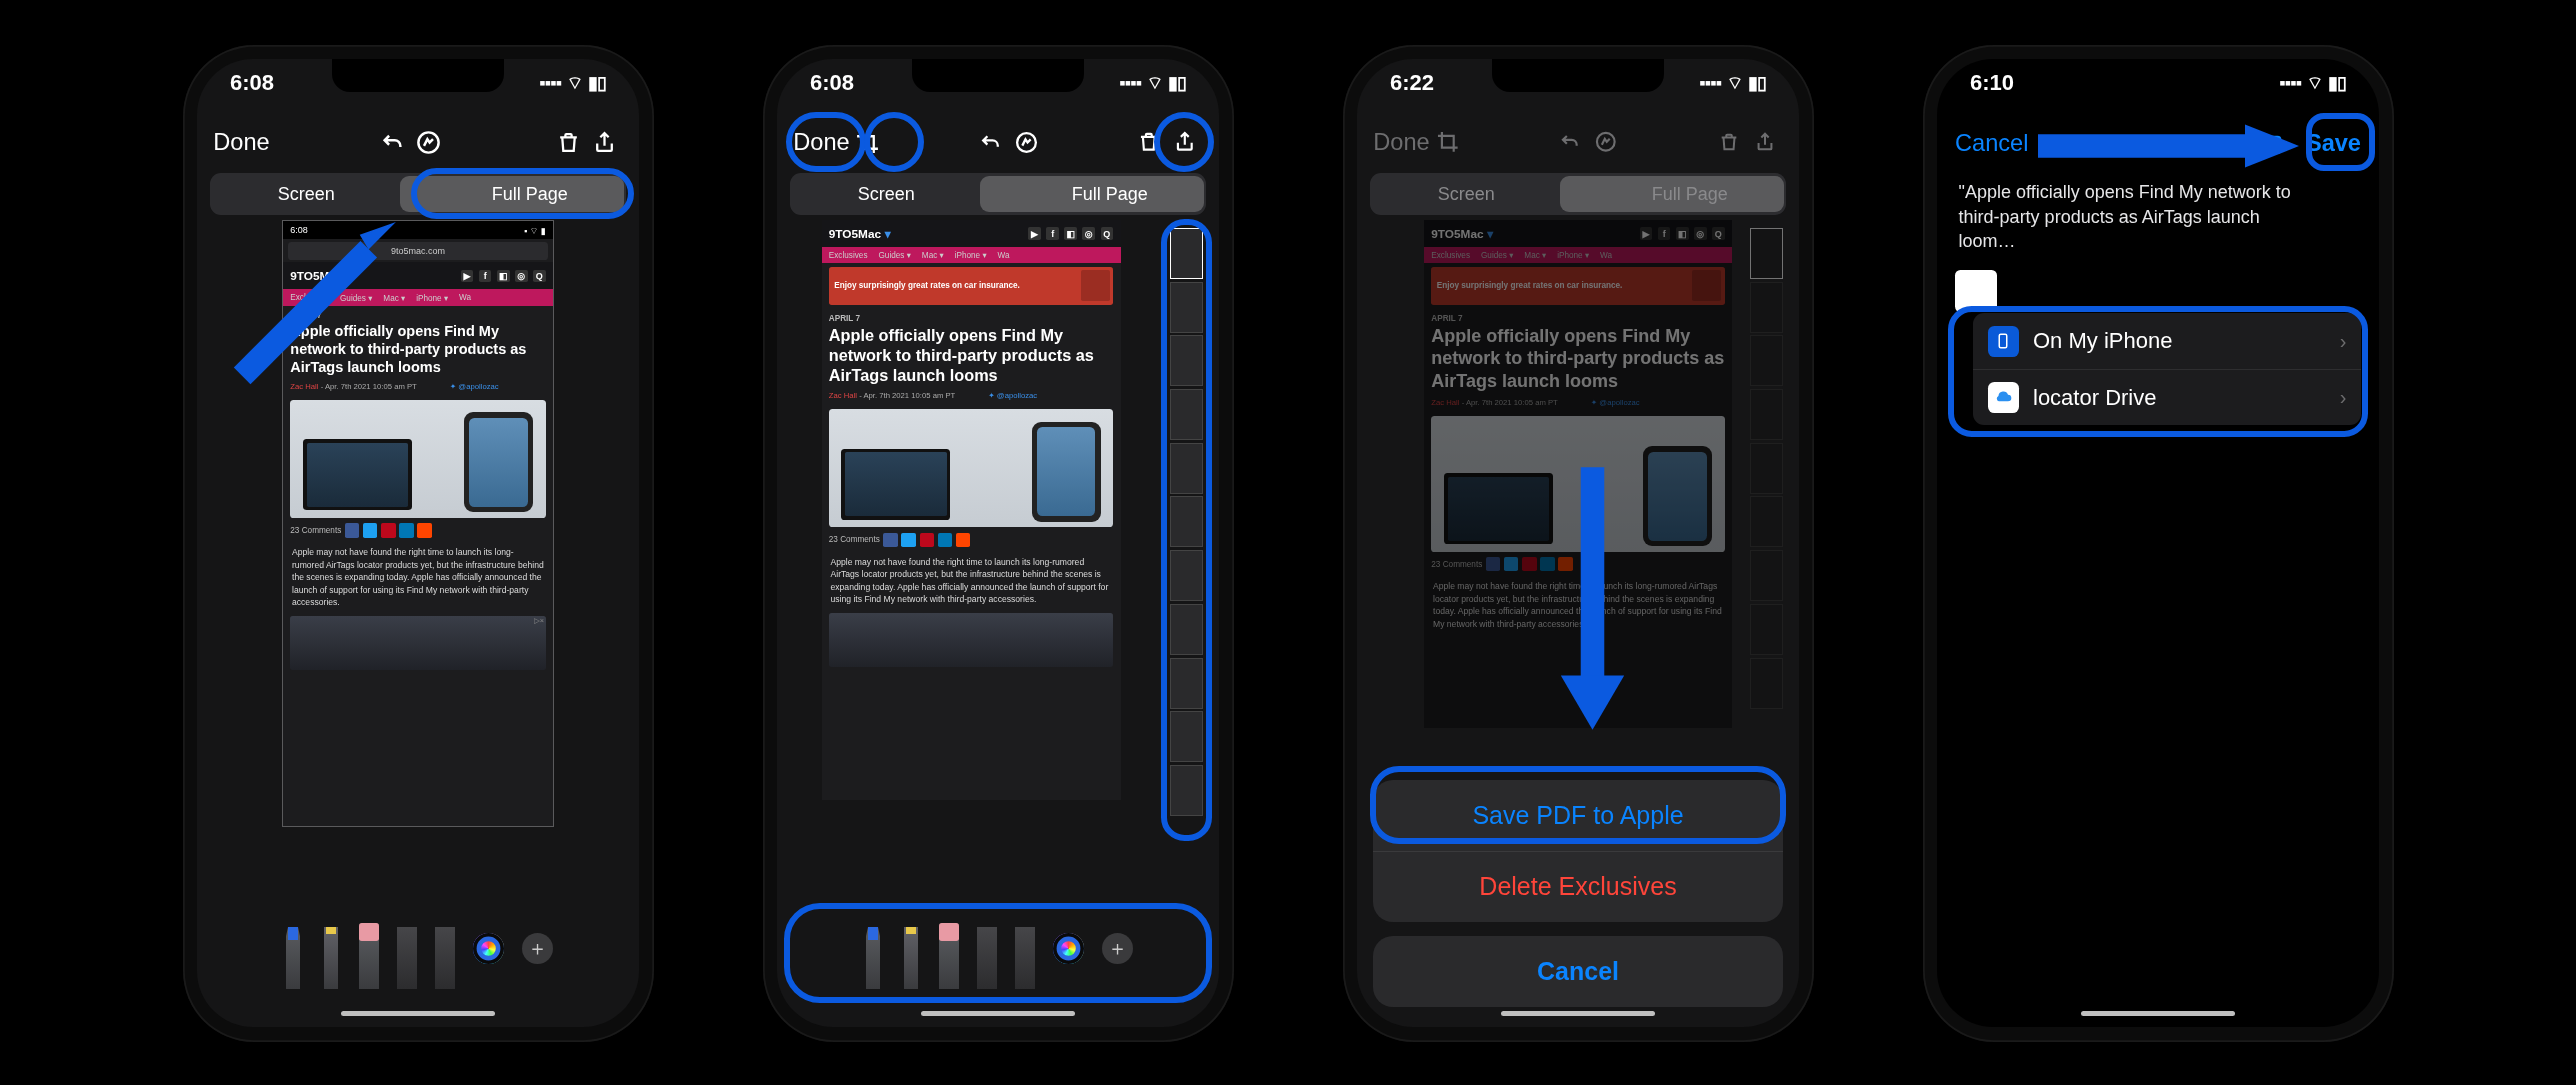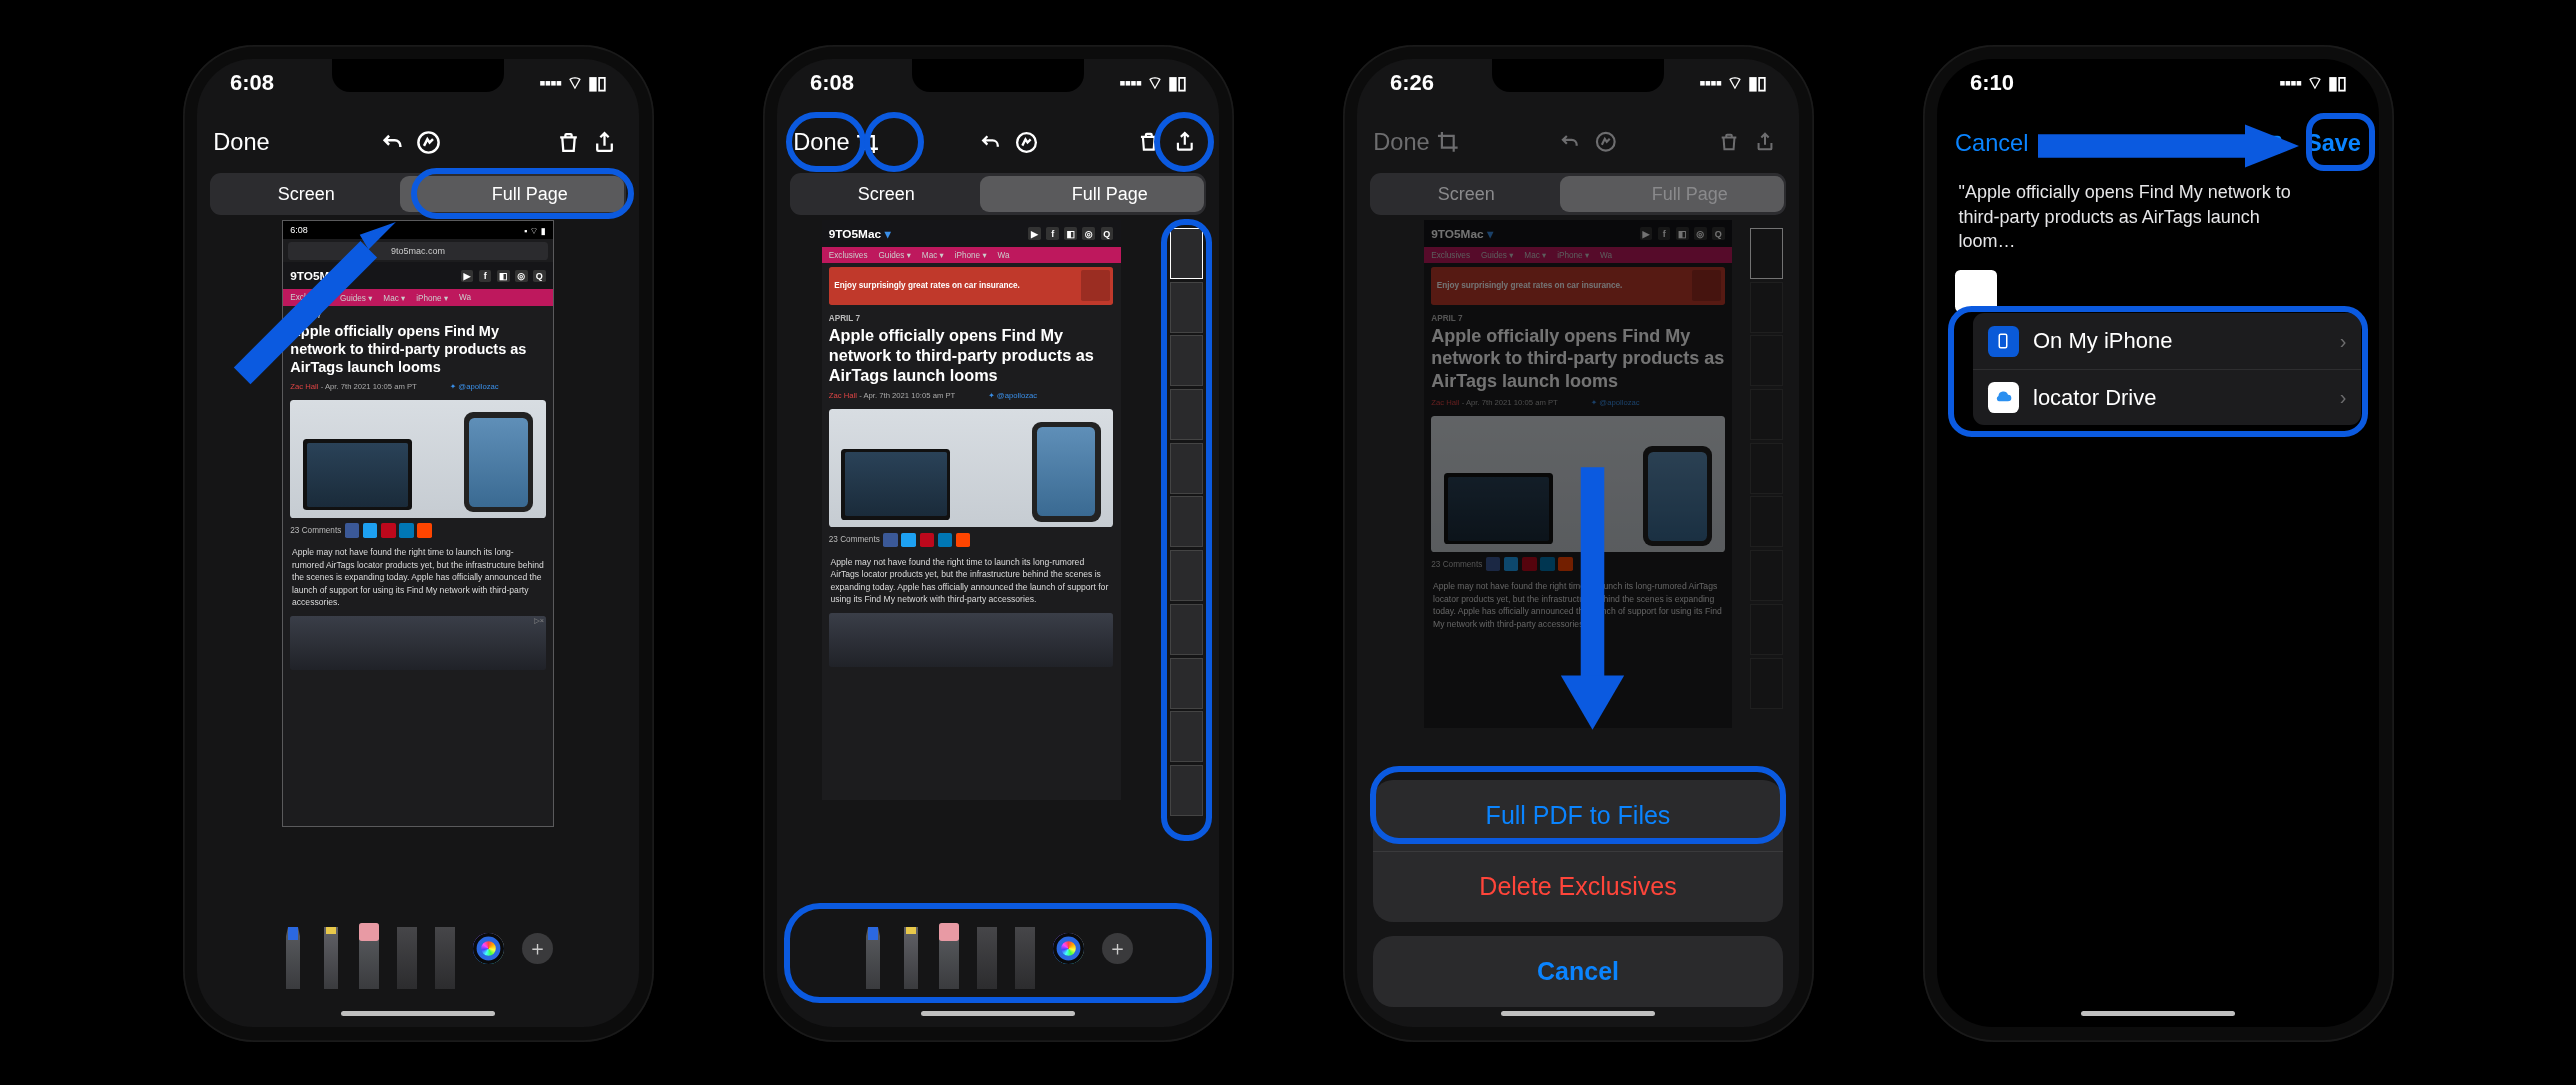--- a/index.html
+++ b/index.html
@@ -462,21 +462,21 @@
     <div class="hl" style="top:160px; right:7.3px; width:51px; height:622px; border-radius:23.6px;"></div>
     <div class="hl" style="bottom:23.6px; left:7.3px; right:7.3px; height:100px; border-radius:36px;"></div>
   </div>
 </div>
 
 <div class="phone">
   <div class="screen">
     <div class="notch"></div>
 
     <div class="status">
-      <span>6:26</span>
+      <span>6:22</span>
       <span class="arrow">➤</span>
       <span class="right">
           <span>▪▪▪▪</span>
           <span>⌔</span>
           <span>▮▯</span>
         </span>
     </div>
 
     <div class="toolbar dim">
       <span class="done">Done</span>
@@ -568,21 +568,21 @@
         <div></div>
         <div></div>
         <div></div>
         <div></div>
         <div></div>
         <div></div>
     </div>
 
     <div class="sheet">
       <div class="sheet-group">
-        <div class="sheet-item">Full PDF to Files</div>
+        <div class="sheet-item">Save PDF to Apple</div>
         <div class="sheet-item danger">Delete Exclusives</div>
       </div>
       <div class="sheet-cancel">Cancel</div>
     </div>
 
     <div class="home-indicator"></div>
 
     <div class="hl" style="bottom:183px; left:12.7px; right:12.7px; height:78px; border-radius:29px;"></div>
     <svg class="arrow-svg" style="top:390px; left:154px;" width="163" height="308" viewBox="0 0 180 340">
       <line x1="90" y1="20" x2="90" y2="270"></line>

